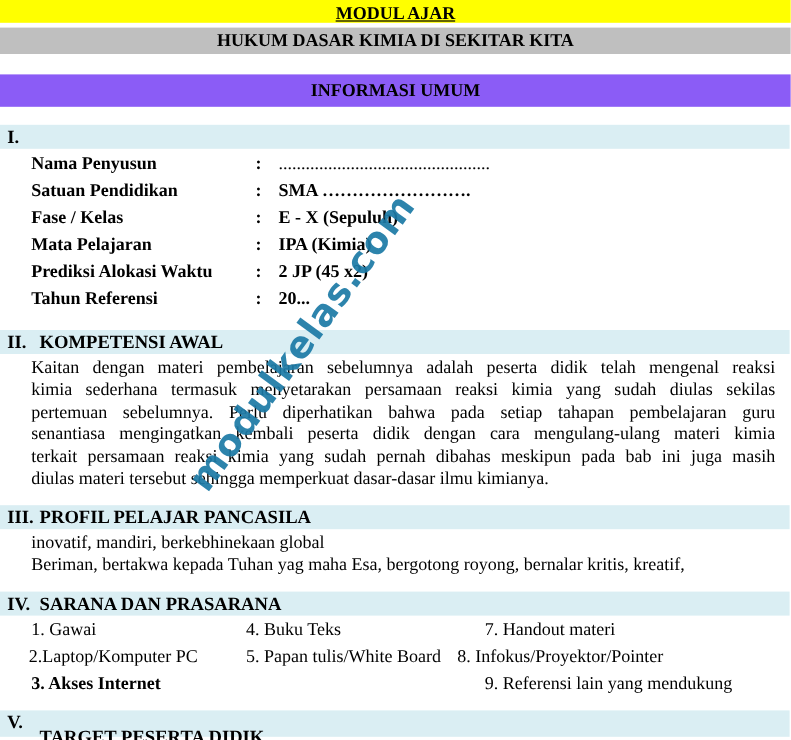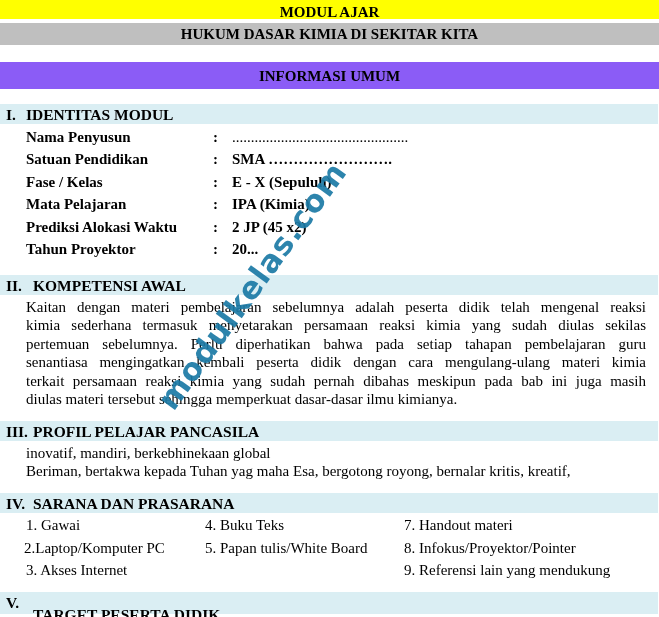--- a/index.html
+++ b/index.html
@@ -1,19 +1,19 @@
 <!DOCTYPE html>
 <html><head>
 <meta charset="utf-8">
 <style>
   html, body { margin:0; padding:0; background:#ffffff; }
   body { width:659px; height:617px; position:relative; overflow:hidden;
          font-family:"Liberation Serif", "DejaVu Serif", serif; color:#000; }
   .bar { position:absolute; left:0; width:659px; text-align:center; font-weight:bold; font-size:15px; }
-  .bar-yellow { top:0; height:19px; line-height:24px; background:#FFFF00; }
+  .bar-yellow { top:0; height:19px; line-height:24px; background:#FFFF00;text-decoration:underline; }
   .bar-gray { top:23px; height:22px; line-height:22px; background:#BFBFBF; }
   .bar-orange { top:62px; height:27px; line-height:29px; background:#8b5cf6; }
   .sec { position:absolute; left:0; width:658px; height:20px; background:#DAEEF3;
          font-weight:bold; font-size:15.5px; line-height:21px; }
   .sec .num { position:absolute; left:6px; }
   .sec .title { position:absolute; }
   .idrow { position:absolute; left:26px; font-weight:bold; font-size:15px; height:22px; line-height:22px; }
   .idrow .lbl { position:absolute; left:0; white-space:nowrap; }
   .idrow .colon { position:absolute; left:187px; }
   .idrow .val { position:absolute; left:206px; white-space:nowrap; }
@@ -33,21 +33,20 @@
 </div>
 <div class="bar bar-gray">
   <span>HUKUM DASAR KIMIA DI SEKITAR KITA</span>
 </div>
 <div class="bar bar-orange">
   <span>INFORMASI UMUM</span>
 </div>
 
 <div class="sec" style="top:104px;">
   <span class="num">I.</span>
-  <span class="title" style="left:26px;">IDENTITAS MODUL</span>
 </div>
 
 <div class="idrow" style="top:126px;">
   <span class="lbl">Nama Penyusun</span>
   <span class="colon">:</span>
   <span class="val" style="font-weight:normal;">...............................................</span>
 </div>
 <div class="idrow" style="top:148px;">
   <span class="lbl">Satuan Pendidikan</span>
   <span class="colon">:</span>
@@ -62,21 +61,21 @@
   <span class="lbl">Mata Pelajaran</span>
   <span class="colon">:</span>
   <span class="val">IPA  (Kimia)</span>
 </div>
 <div class="idrow" style="top:216px;">
   <span class="lbl">Prediksi Alokasi Waktu</span>
   <span class="colon">:</span>
   <span class="val">2  JP  (45  x2)</span>
 </div>
 <div class="idrow" style="top:238px;">
-  <span class="lbl">Tahun Proyektor</span>
+  <span class="lbl">Tahun Referensi</span>
   <span class="colon">:</span>
   <span class="val">20...</span>
 </div>
 
 <div class="sec" style="top:275px;">
   <span class="num">II.</span>
   <span class="title" style="left:33px;text-align:right;">KOMPETENSI AWAL</span>
 </div>
 <div class="para" style="top:298px;">
   <span class="ln">Kaitan dengan materi pembelajaran sebelumnya adalah peserta didik telah mengenal reaksi</span>
@@ -96,28 +95,28 @@
   <span class="ln last">Beriman, bertakwa kepada Tuhan yag maha Esa, bergotong royong, bernalar kritis, kreatif,</span>
 </div>
 
 <div class="sec" style="top:493px;">
   <span class="num">IV.</span>
   <span class="title" style="left:33px;">SARANA DAN PRASARANA</span>
 </div>
 
 <div class="fac" style="left:26px; top:514px;">1. Gawai</div>
 <div class="fac" style="left:24px; top:537px;">2.Laptop/Komputer PC</div>
-<div class="fac" style="left:26px; top:559px;">3. Akses Internet</div>
+<div class="fac" style="left:26px; top:559px;font-weight:bold;">3. Akses Internet</div>
 
 <div class="fac" style="left:205px; top:514px;">4. Buku Teks</div>
 <div class="fac" style="left:205px; top:537px;">5. Papan tulis/White Board</div>
 <div class="fac" style="left:205px; top:592px;">6. Lembar kerja</div>
 
 <div class="fac" style="left:404px; top:514px;">7. Handout materi</div>
-<div class="fac" style="left:404px; top:537px;font-family:Liberation Serif, serif;">8. Infokus/Proyektor/Pointer</div>
+<div class="fac" style="left:381px; top:537px;font-family:Liberation Serif, serif;">8. Infokus/Proyektor/Pointer</div>
 <div class="fac" style="left:404px; top:559px;">9. Referensi lain yang mendukung</div>
 
 <div class="sec" style="top:592px; height:22px;">
   <span class="num">V.</span>
   <span class="title" style="left:33px;margin-top:12px;">TARGET PESERTA DIDIK</span>
 </div>
 
 <div class="watermark">modulkelas.com</div>
 
 </body></html>

